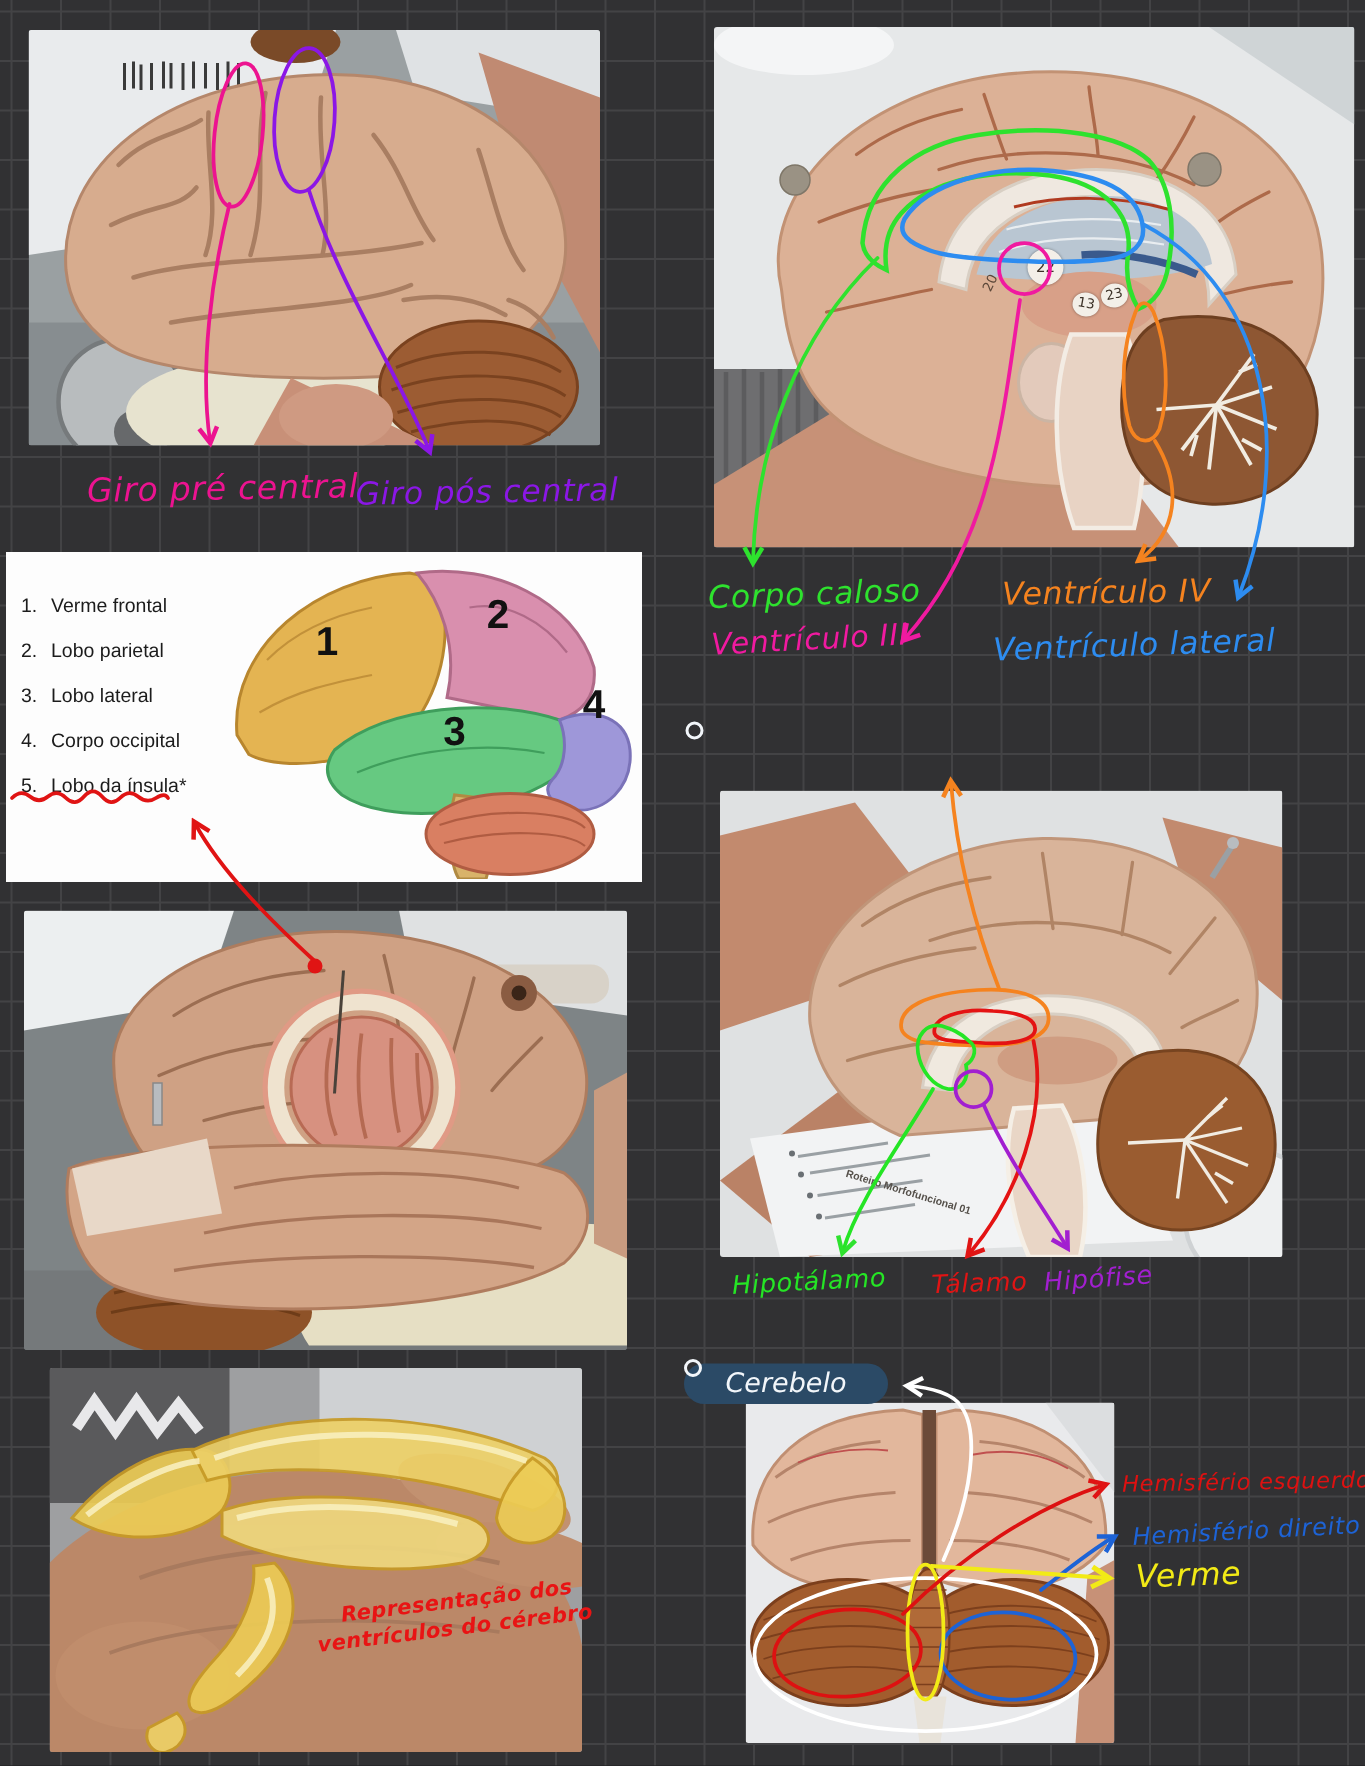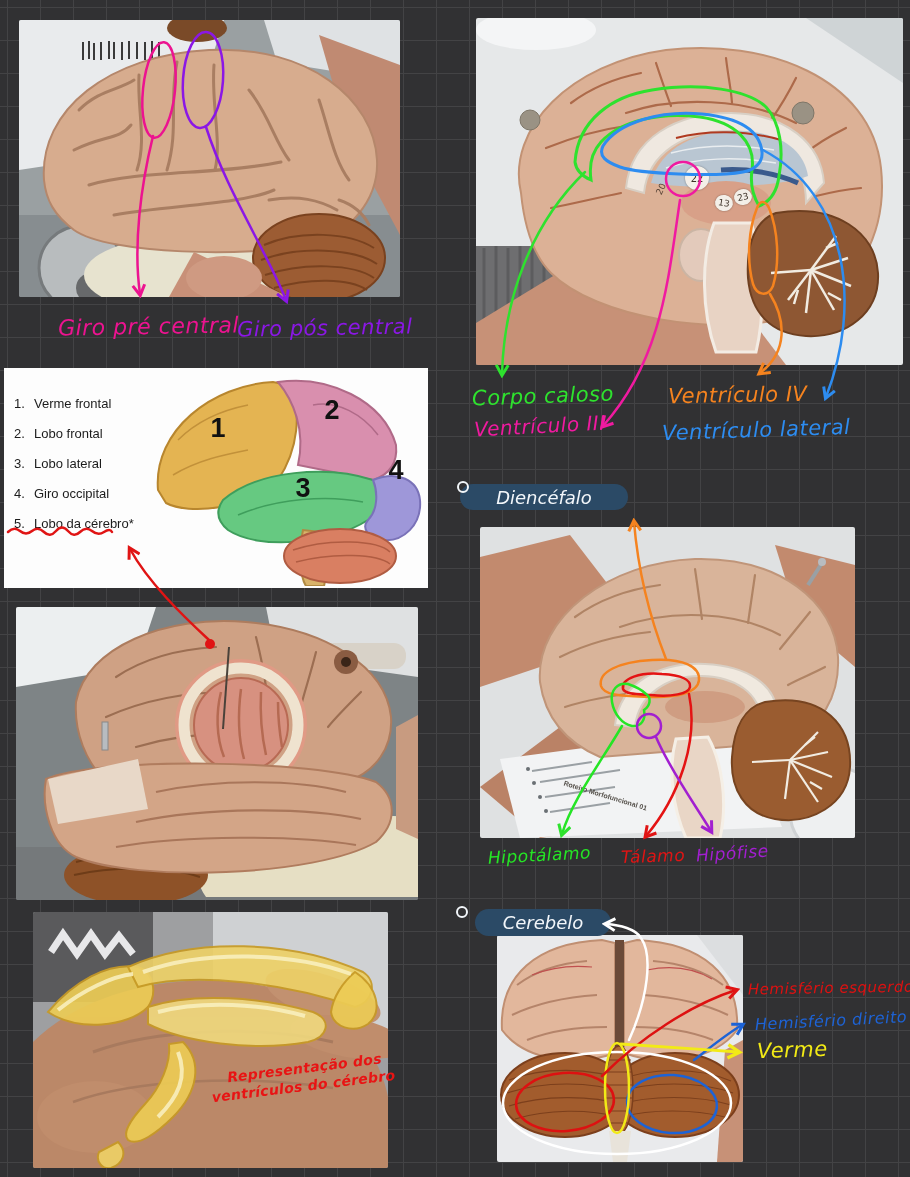--- a/index.html
+++ b/index.html
@@ -137,33 +137,33 @@
   </div>
 
   <div class="panel"></div>
   <div class="lobe-list" style="left:14px;top:388px;z-index:30;position:absolute">
     <div class="lobe-row">
         <span class="n">1.</span>
         <span>Verme frontal</span>
       </div>
     <div class="lobe-row">
         <span class="n">2.</span>
-        <span>Lobo frontal</span>
+        <span>Lobo parietal</span>
       </div>
     <div class="lobe-row">
         <span class="n">3.</span>
         <span>Lobo lateral</span>
       </div>
     <div class="lobe-row">
         <span class="n">4.</span>
-        <span>Giro occipital</span>
+        <span>Corpo occipital</span>
       </div>
     <div class="lobe-row">
         <span class="n">5.</span>
-        <span>Lobo da cérebro*</span>
+        <span>Lobo da ínsula*</span>
       </div>
   </div>
   <svg style="position:absolute;left:128px;top:370px;z-index:20" width="302" height="216" viewBox="0 0 302 216">
     <g stroke-width="2">
       <path d="M30,120 C25,60 85,15 145,12 L160,15 C175,40 170,80 150,110 C120,140 60,145 38,133 Z" fill="#e4b452" stroke="#b8862e"></path>
       <path d="M150,12 C200,5 255,30 268,75 C270,95 260,105 245,110 L170,95 C178,60 165,30 150,12 Z" fill="#d98fae" stroke="#b06a88"></path>
       <path d="M95,130 C130,100 200,95 245,110 C260,120 258,140 240,150 C200,175 130,180 100,160 C88,150 88,140 95,130 Z" fill="#66c981" stroke="#3f9e5c"></path>
       <path d="M245,110 C270,100 290,110 292,130 C294,155 275,172 255,170 C240,168 233,158 240,150 C250,140 250,122 245,110 Z" fill="#9e97d9" stroke="#7a72b8"></path>
       <path d="M175,160 C170,180 172,207 178,216 L196,216 C201,200 198,178 192,162 Z" fill="#d9b36a" stroke="#b08a42"></path>
       <ellipse cx="212" cy="186" rx="56" ry="27" fill="#d97f62" stroke="#b05c42"></ellipse>
@@ -374,28 +374,27 @@
   <div class="disc" style="left:743px;top:197px;width:18px;height:16px;font-size:9px;transform:translate(-50%,-50%) rotate(-12deg)">23</div>
 
   <div class="hand c-pink" style="left:58px;top:315px;font-size:22px;transform:rotate(-1deg)">Giro pré central</div>
   <div class="hand c-purple" style="left:237px;top:317px;font-size:21px;transform:rotate(-1deg)">Giro pós central</div>
 
   <div class="hand c-green" style="left:472px;top:385px;font-size:21px;transform:rotate(-2deg)">Corpo caloso</div>
   <div class="hand c-magenta" style="left:474px;top:416px;font-size:20px;transform:rotate(-3deg)">Ventrículo III</div>
   <div class="hand c-orange" style="left:668px;top:384px;font-size:21px;transform:rotate(-1deg)">Ventrículo IV</div>
   <div class="hand c-blue" style="left:662px;top:419px;font-size:21px;transform:rotate(-2deg)">Ventrículo lateral</div>
 
-  <div class="pill" style="left:460px;top:484px;width:168px;height:26px;font-size:18px">Diencéfalo</div>
   <span class="ring" style="left:457px;top:481px"></span>
 
   <div class="hand c-hgreen" style="left:488px;top:847px;font-size:17px;transform:rotate(-3deg)">Hipotálamo</div>
   <div class="hand c-red" style="left:621px;top:848px;font-size:17px;transform:rotate(-2deg)">Tálamo</div>
   <div class="hand c-hpurple" style="left:696px;top:845px;font-size:17px;transform:rotate(-4deg)">Hipófise</div>
 
-  <div class="pill" style="left:475px;top:909px;width:136px;height:27px;font-size:18px">Cerebelo</div>
+  <div class="pill" style="left:456px;top:909px;width:136px;height:27px;font-size:18px">Cerebelo</div>
   <span class="ring" style="left:456px;top:906px"></span>
 
   <div class="hand" style="left:748px;top:981px;font-size:15px;color:#dd1111;transform:rotate(-1deg)">Hemisfério esquerdo</div>
   <div class="hand c-dblue" style="left:755px;top:1013px;font-size:16px;transform:rotate(-3deg)">Hemisfério direito</div>
   <div class="hand c-yellow" style="left:757px;top:1039px;font-size:21px;transform:rotate(-2deg)">Verme</div>
 
   <svg id="overlay" width="910" height="1177" viewBox="0 0 910 1177">
     <defs>
       <marker id="m-pink" viewBox="0 0 10 10" refX="7" refY="5" markerWidth="6" markerHeight="6" orient="auto">
           <path d="M1,1 L8,5 L1,9" fill="none" stroke="#ec1390" stroke-width="2"></path>

